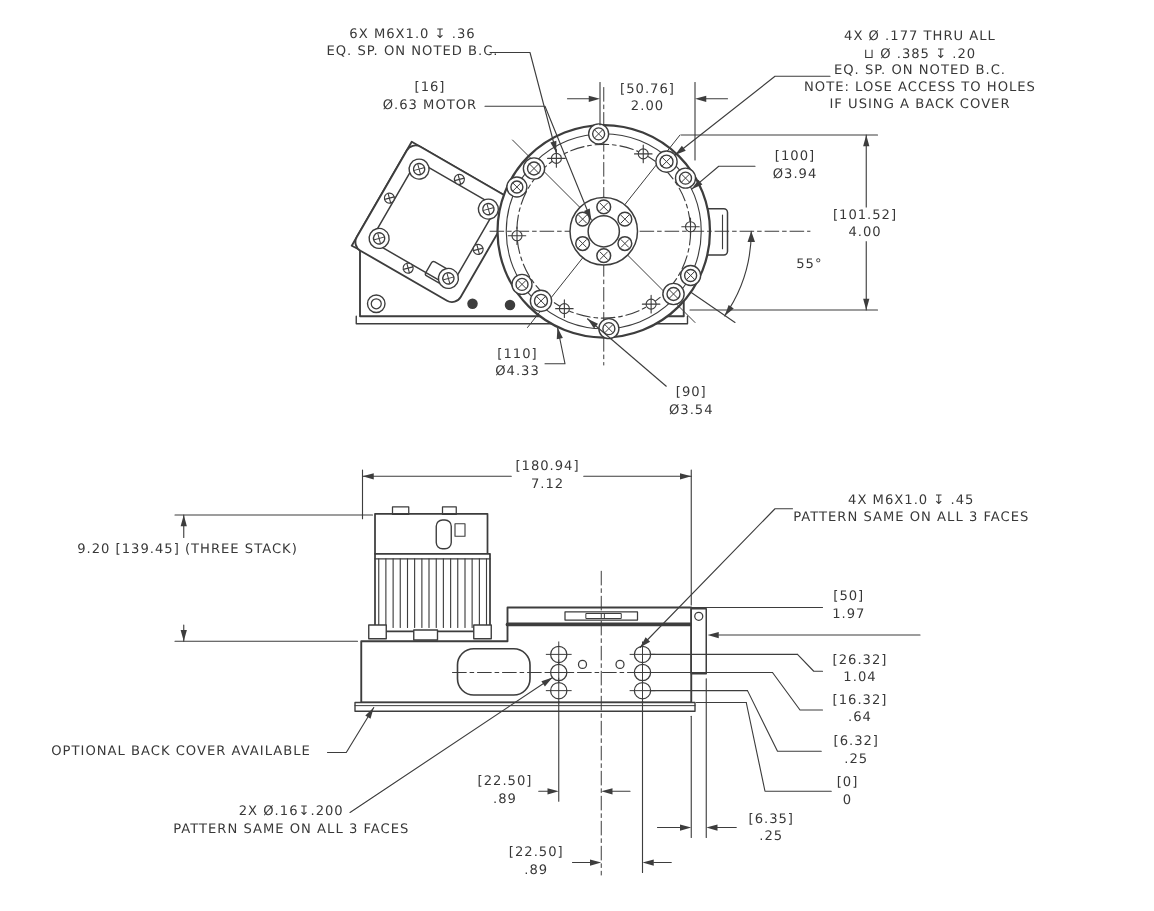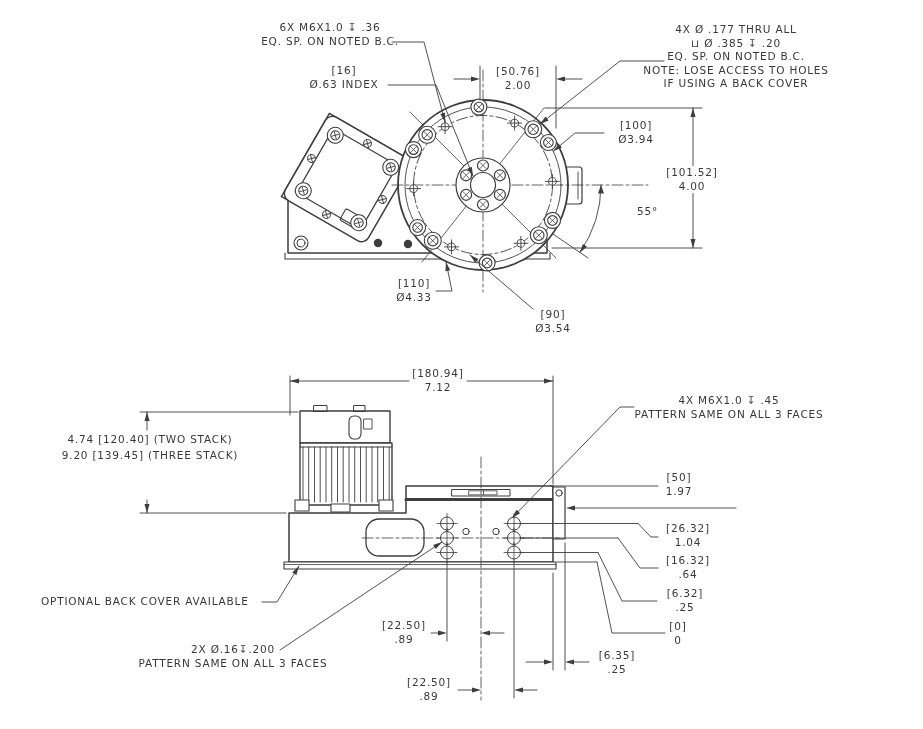--- a/index.html
+++ b/index.html
@@ -299,21 +299,21 @@
     </g>
   </g>
 </svg>
 
 <div class="lbl ctr" style="left:330px;top:21px">
   <div>6X M6X1.0 ↧ .36</div>
   <div>EQ. SP. ON NOTED B.C.</div>
 </div>
 <div class="lbl ctr" style="left:344px;top:64px">
   <div>[16]</div>
-  <div>Ø.63 INDEX</div>
+  <div>Ø.63 MOTOR</div>
 </div>
 <div class="lbl ctr" style="left:518px;top:65px">
   <div>[50.76]</div>
   <div>2.00</div>
 </div>
 <div class="lbl ctr" style="left:736px;top:23px">
   <div>4X Ø .177 THRU ALL</div>
   <div>⊔ Ø .385 ↧ .20</div>
   <div>EQ. SP. ON NOTED B.C.</div>
   <div>NOTE: LOSE ACCESS TO HOLES</div>
@@ -335,21 +335,20 @@
 <div class="lbl ctr" style="left:553px;top:308px">
   <div>[90]</div>
   <div>Ø3.54</div>
 </div>
 
 <div class="lbl ctr bgw" style="left:438px;top:367px">
   <div>[180.94]</div>
   <div>7.12</div>
 </div>
 <div class="lbl ctr bgw" style="left:150px;top:432px;line-height:15.6px">
-  <div>4.74 [120.40] (TWO STACK)</div>
   <div>9.20 [139.45] (THREE STACK)</div>
 </div>
 <div class="lbl ctr" style="left:729px;top:394px">
   <div>4X M6X1.0 ↧ .45</div>
   <div>PATTERN SAME ON ALL 3 FACES</div>
 </div>
 <div class="lbl ctr" style="left:679px;top:471px">
   <div>[50]</div>
   <div>1.97</div>
 </div>

